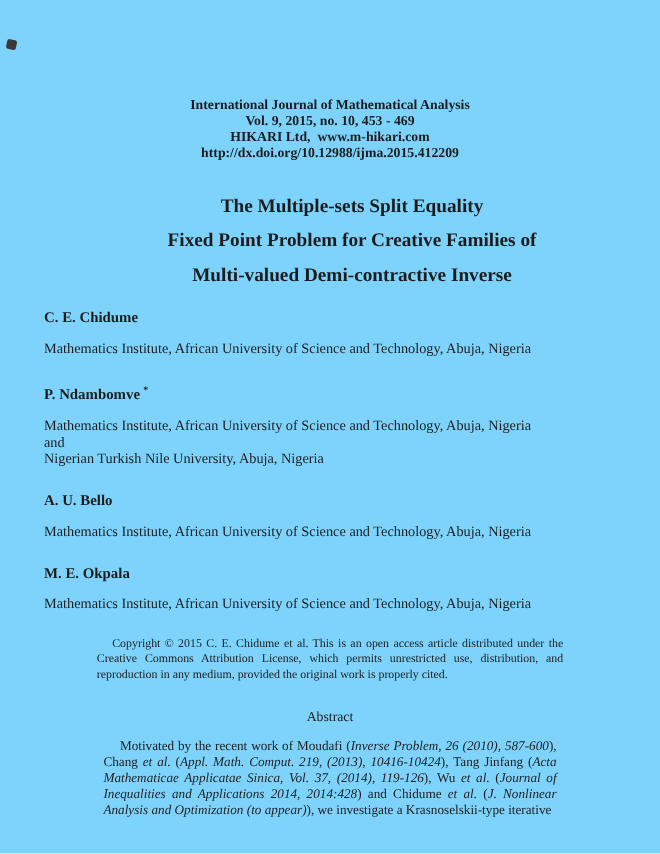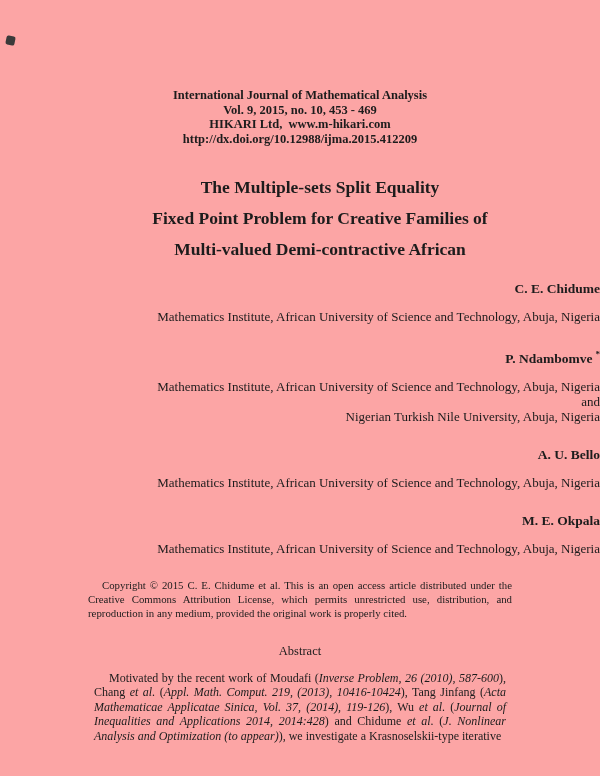--- a/index.html
+++ b/index.html
@@ -6,21 +6,21 @@
     margin: 0;
     padding: 0;
     background: #ffffff;
   }
   .page {
     position: relative;
     width: 600px;
     height: 776px;
     box-sizing: border-box;
     padding-top: 88px;
-    background: #fca5a5;
+    background: #7dd3fc;
     font-family: "Liberation Serif", "DejaVu Serif", serif;
     color: #1c1c1c;
     overflow: hidden;
   }
   .artifact {
     position: absolute;
     left: 6px;
     top: 36px;
     width: 9px;
     height: 9px;
@@ -36,21 +36,21 @@
   }
   .paper-title {
     margin: 26px 0 0 0;
     text-align: center;
     font-size: 17.5px;
     font-weight: bold;
     line-height: 31px;
     padding-left: 40px;
   }
   .paper-title .title-line { display: block; }
-  .authors { text-align: right; }
+  .authors { text-align: left; padding-left: 40px; }
   .author-name {
     margin-top: 22px;
     font-size: 13.5px;
     font-weight: bold;
     line-height: 17px;
   }
   .author-name.first { margin-top: 15px; }
   .author-name sup { font-size: 9px; margin-left: 3px; }
   .affiliation {
     margin-top: 12px;
@@ -104,21 +104,21 @@
   <header class="journal-header">
     <div>International Journal of Mathematical Analysis</div>
     <div>Vol. 9, 2015, no. 10, 453 - 469</div>
     <div>HIKARI Ltd,&nbsp;&nbsp;www.m-hikari.com</div>
     <div>http://dx.doi.org/10.12988/ijma.2015.412209</div>
   </header>
 
   <h1 class="paper-title">
     <span class="title-line">The Multiple-sets Split Equality</span>
     <span class="title-line">Fixed Point Problem for Creative Families of</span>
-    <span class="title-line">Multi-valued Demi-contractive African</span>
+    <span class="title-line">Multi-valued Demi-contractive Inverse</span>
   </h1>
 
   <section class="authors">
 
     <div class="author-name first">C. E. Chidume</div>
     <div class="affiliation">Mathematics Institute, African University of Science and Technology, Abuja, Nigeria</div>
 
     <div class="author-name">
       <span>P. Ndambomve</span><sup>*</sup>
     </div>

